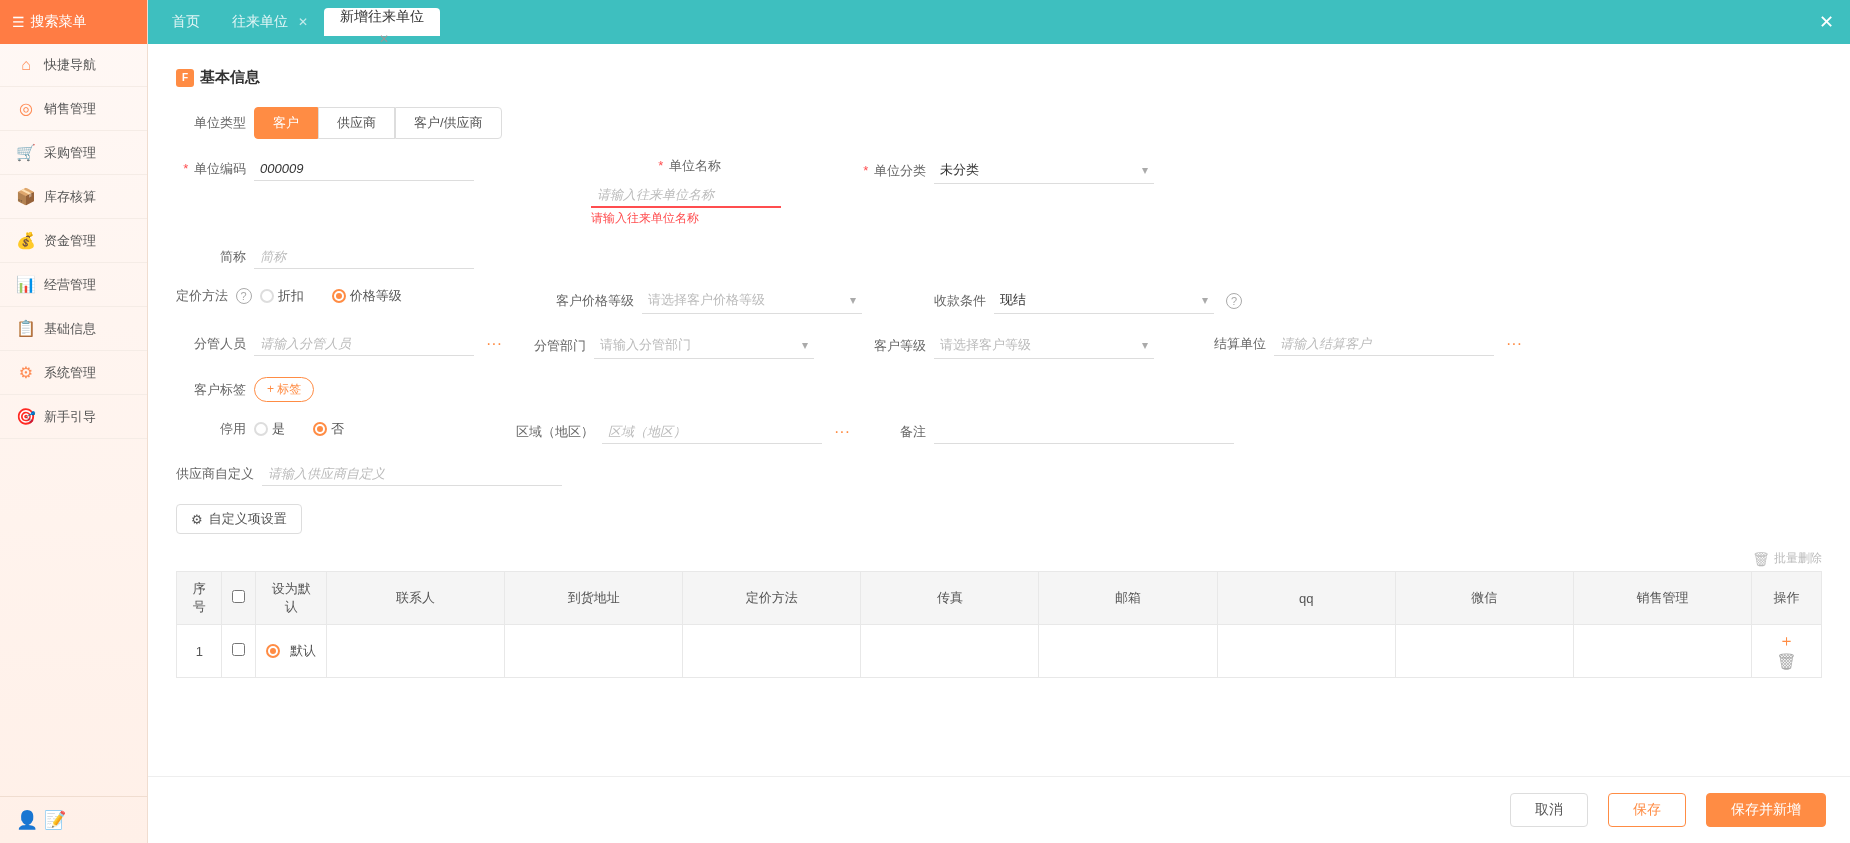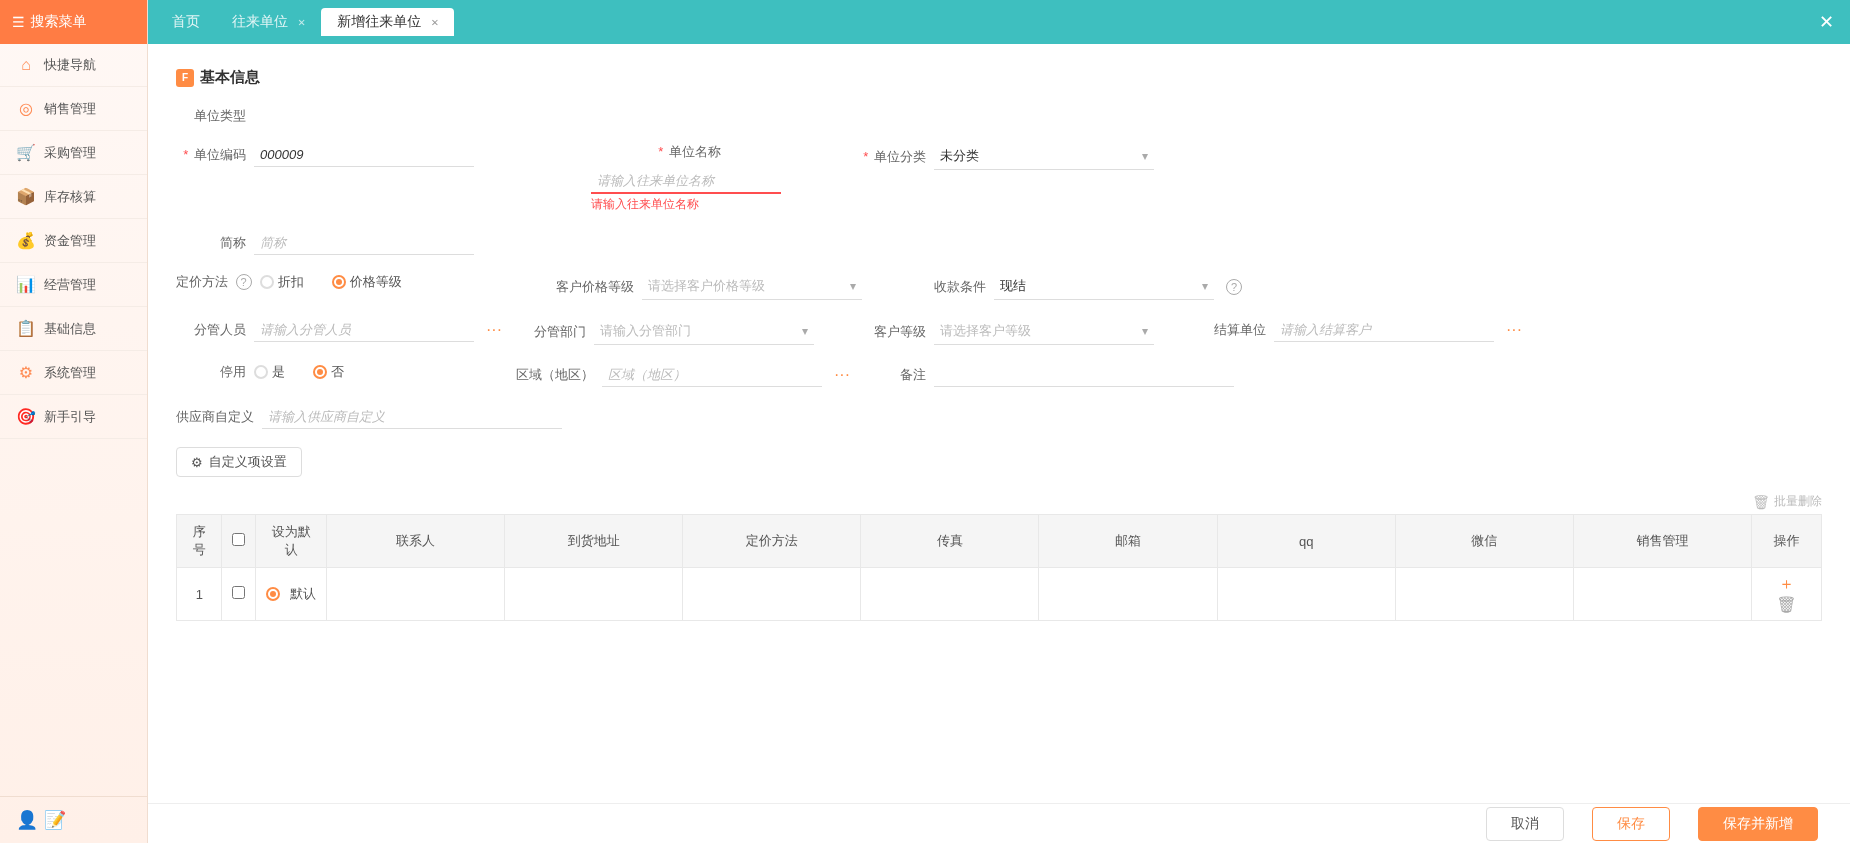--- a/index.html
+++ b/index.html
@@ -68,26 +68,26 @@
     .tab {
       display: flex;
       align-items: center;
       padding: 0 16px;
       height: 28px;
       color: rgba(255,255,255,0.85);
       cursor: pointer;
       font-size: 14px;
       gap: 6px;
       position: relative;
-      font-family: Liberation Mono, monospace;
     }
     .tab.active {
       background: white;
       color: #333;
       border-radius: 4px 4px 0 0;
+      flex-direction: column;
     }
     .tab-close {
       font-size: 12px;
       color: rgba(255,255,255,0.7);
       cursor: pointer;
       margin-left: 4px;
     }
     .tab.active .tab-close { color: #999; }
     .tabbar-spacer { flex: 1; }
     .tabbar-close {
@@ -342,23 +342,23 @@
     .bottom-bar {
       position: absolute;
       bottom: 0;
       left: 0;
       right: 0;
       background: white;
       border-top: 1px solid #eee;
       display: flex;
       justify-content: flex-end;
       align-items: center;
-      padding: 10px 32px;
-      gap: 28px;
-      height: 40px;
+      padding: 10px 24px;
+      gap: 20px;
+      height: 67px;
     }
     .btn-cancel {
       border: 1px solid #ddd;
       background: white;
       color: #555;
       padding: 7px 24px;
       border-radius: 4px;
       cursor: pointer;
       font-size: 14px;
     }
@@ -459,20 +459,25 @@
   <div class="content">
 
     <div class="section-title">
       <span class="section-icon">F</span>
       <span>基本信息</span>
     </div>
 
     <div class="form-row">
       <div class="form-field">
         <span class="form-label">单位类型</span>
+        <div class="type-btn-group">
+          <button class="type-btn active">客户</button>
+          <button class="type-btn">供应商</button>
+          <button class="type-btn">客户/供应商</button>
+        </div>
       </div>
     </div>
 
     <div class="form-row" style="align-items:flex-start;">
       <div class="form-field" style="max-width:340px;">
         <span class="form-label">
           <span class="required-star">*</span>
           <span>单位编码</span>
         </span>
         <input class="form-input" type="text" value="000009" style="">
@@ -562,20 +567,28 @@
           <span class="dropdown-arrow">▾</span>
         </div>
       </div>
       <div class="form-field" style="max-width:340px;">
         <span class="form-label">结算单位</span>
         <input class="form-input" type="text" placeholder="请输入结算客户" style="">
         <span class="more-btn">···</span>
       </div>
     </div>
 
+    <div class="form-row">
+      <div class="form-field">
+        <span class="form-label">客户标签</span>
+        <button class="tag-add-btn">
+          <span>+ 标签</span>
+        </button>
+      </div>
+    </div>
 
     <div class="form-row">
       <div class="form-field" style="max-width:340px;">
         <span class="form-label">停用</span>
         <div class="radio-group">
           <div class="radio-item">
             <div class="radio-circle"></div>
             <span>是</span>
           </div>
           <div class="radio-item">

